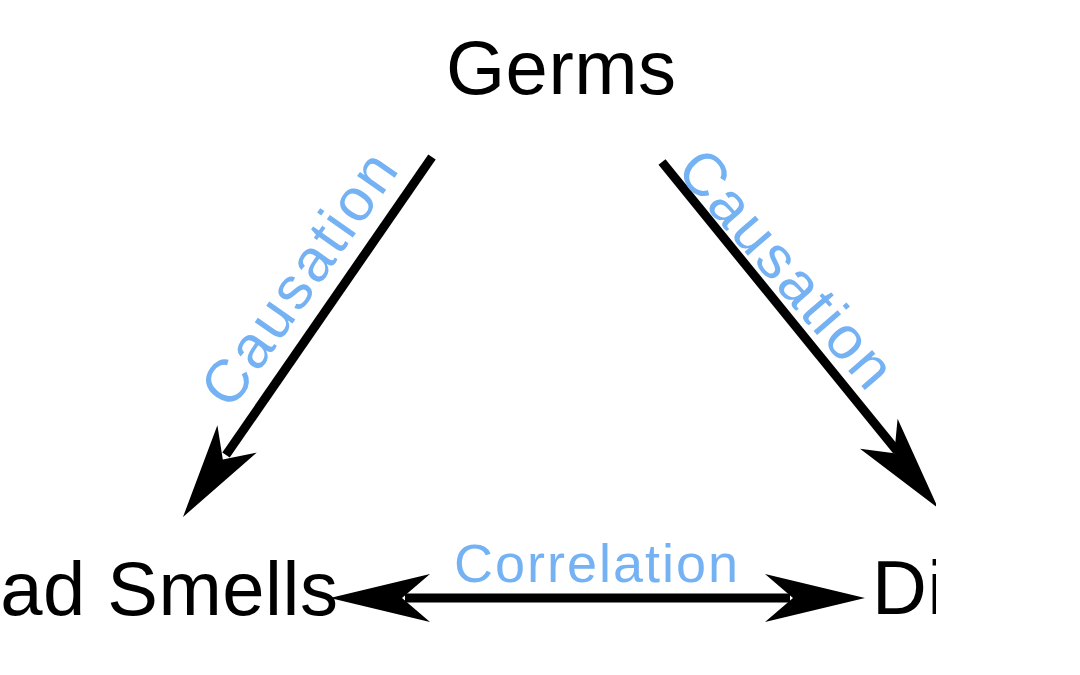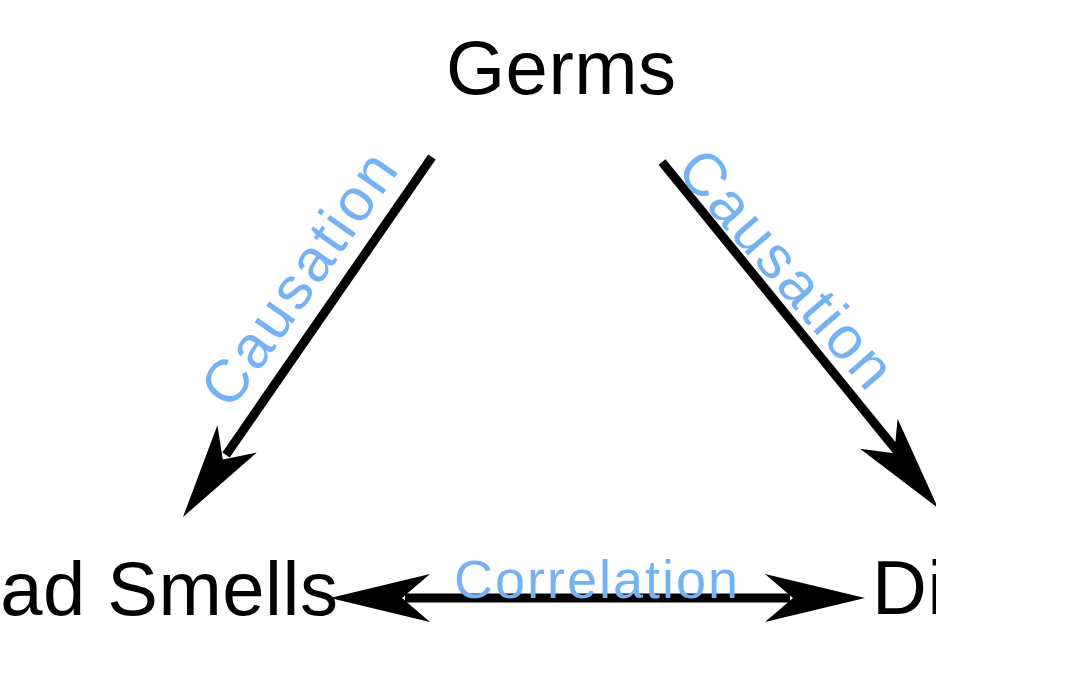--- a/index.html
+++ b/index.html
@@ -45,21 +45,20 @@
     line-height: 1;
     white-space: nowrap;
   }
   .edge-label.diagonal {
     font-size: 60px;
     letter-spacing: 3px;
   }
   .edge-label.horizontal {
     font-size: 54px;
     letter-spacing: 2px;
-    margin-top: 16px;
   }
   #label-germs      { left: 446px; top: 30px; }
   #label-bad-smells { left: -51px; top: 551px; }
   #label-disease    { left: 872px; top: 550px; }
   #label-causation-left {
     left: 300px; top: 278px;
     transform: translate(-50%, -50%) rotate(-55deg);
   }
   #label-causation-right {
     left: 787px; top: 270px;

